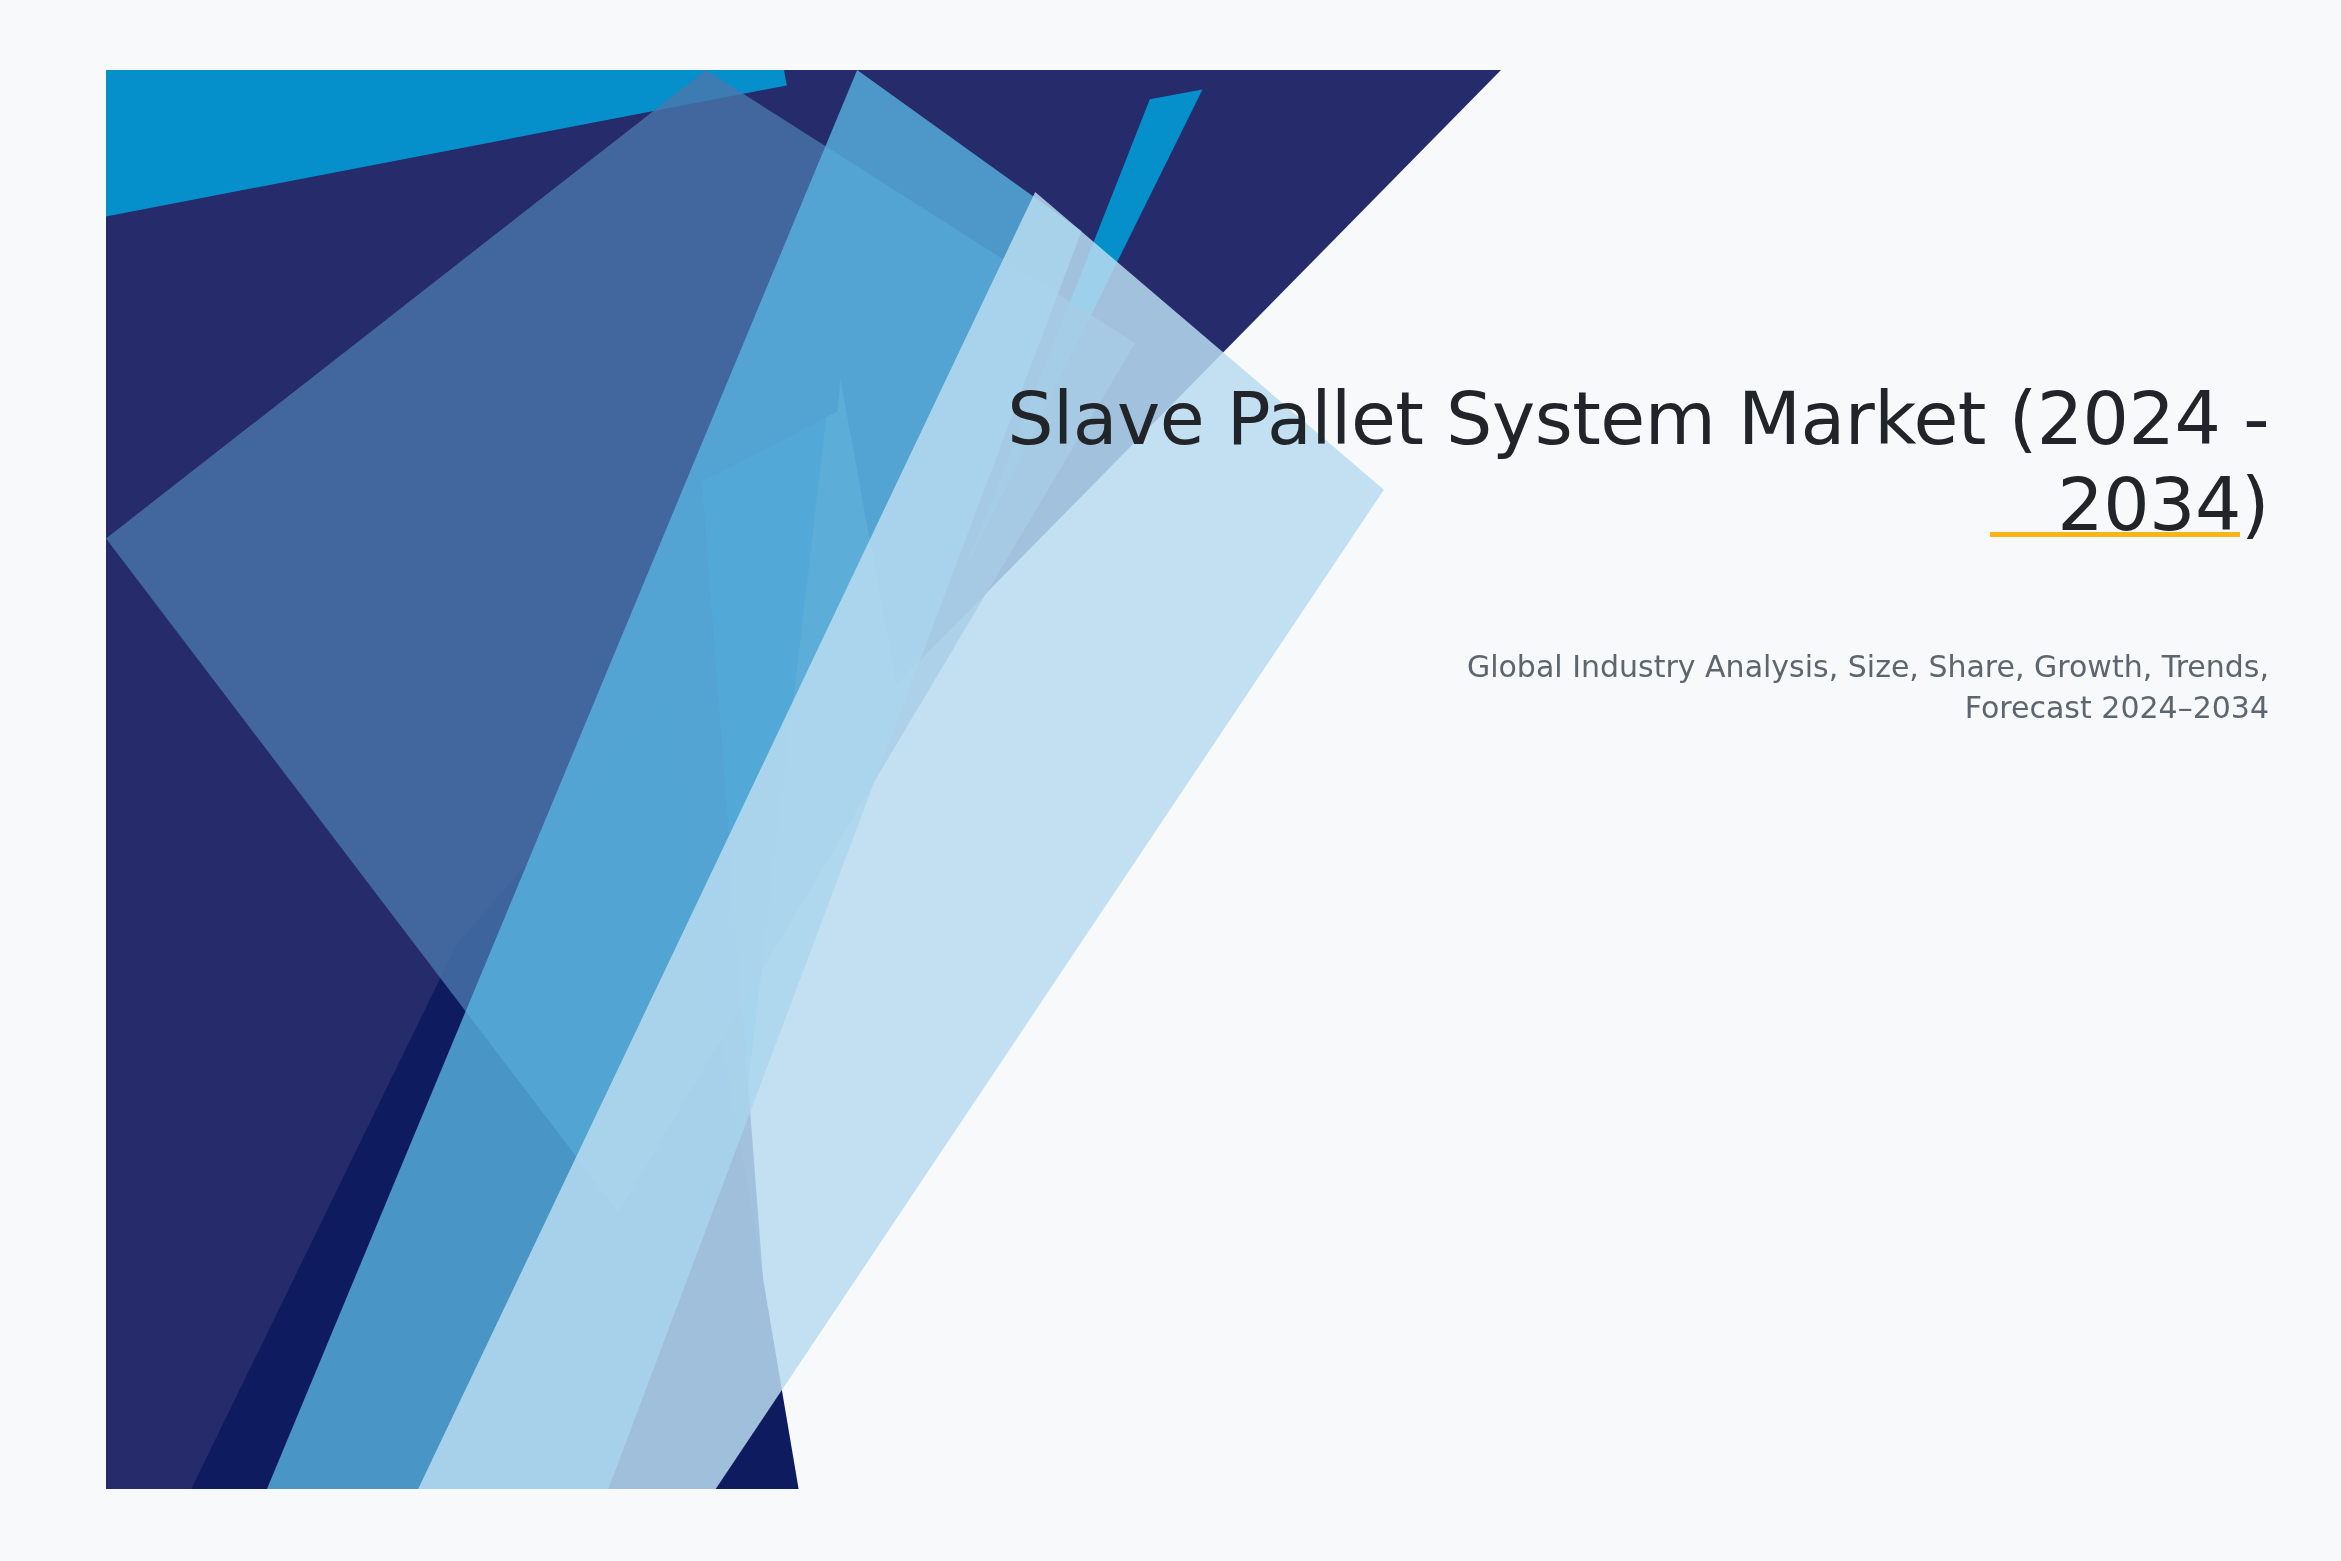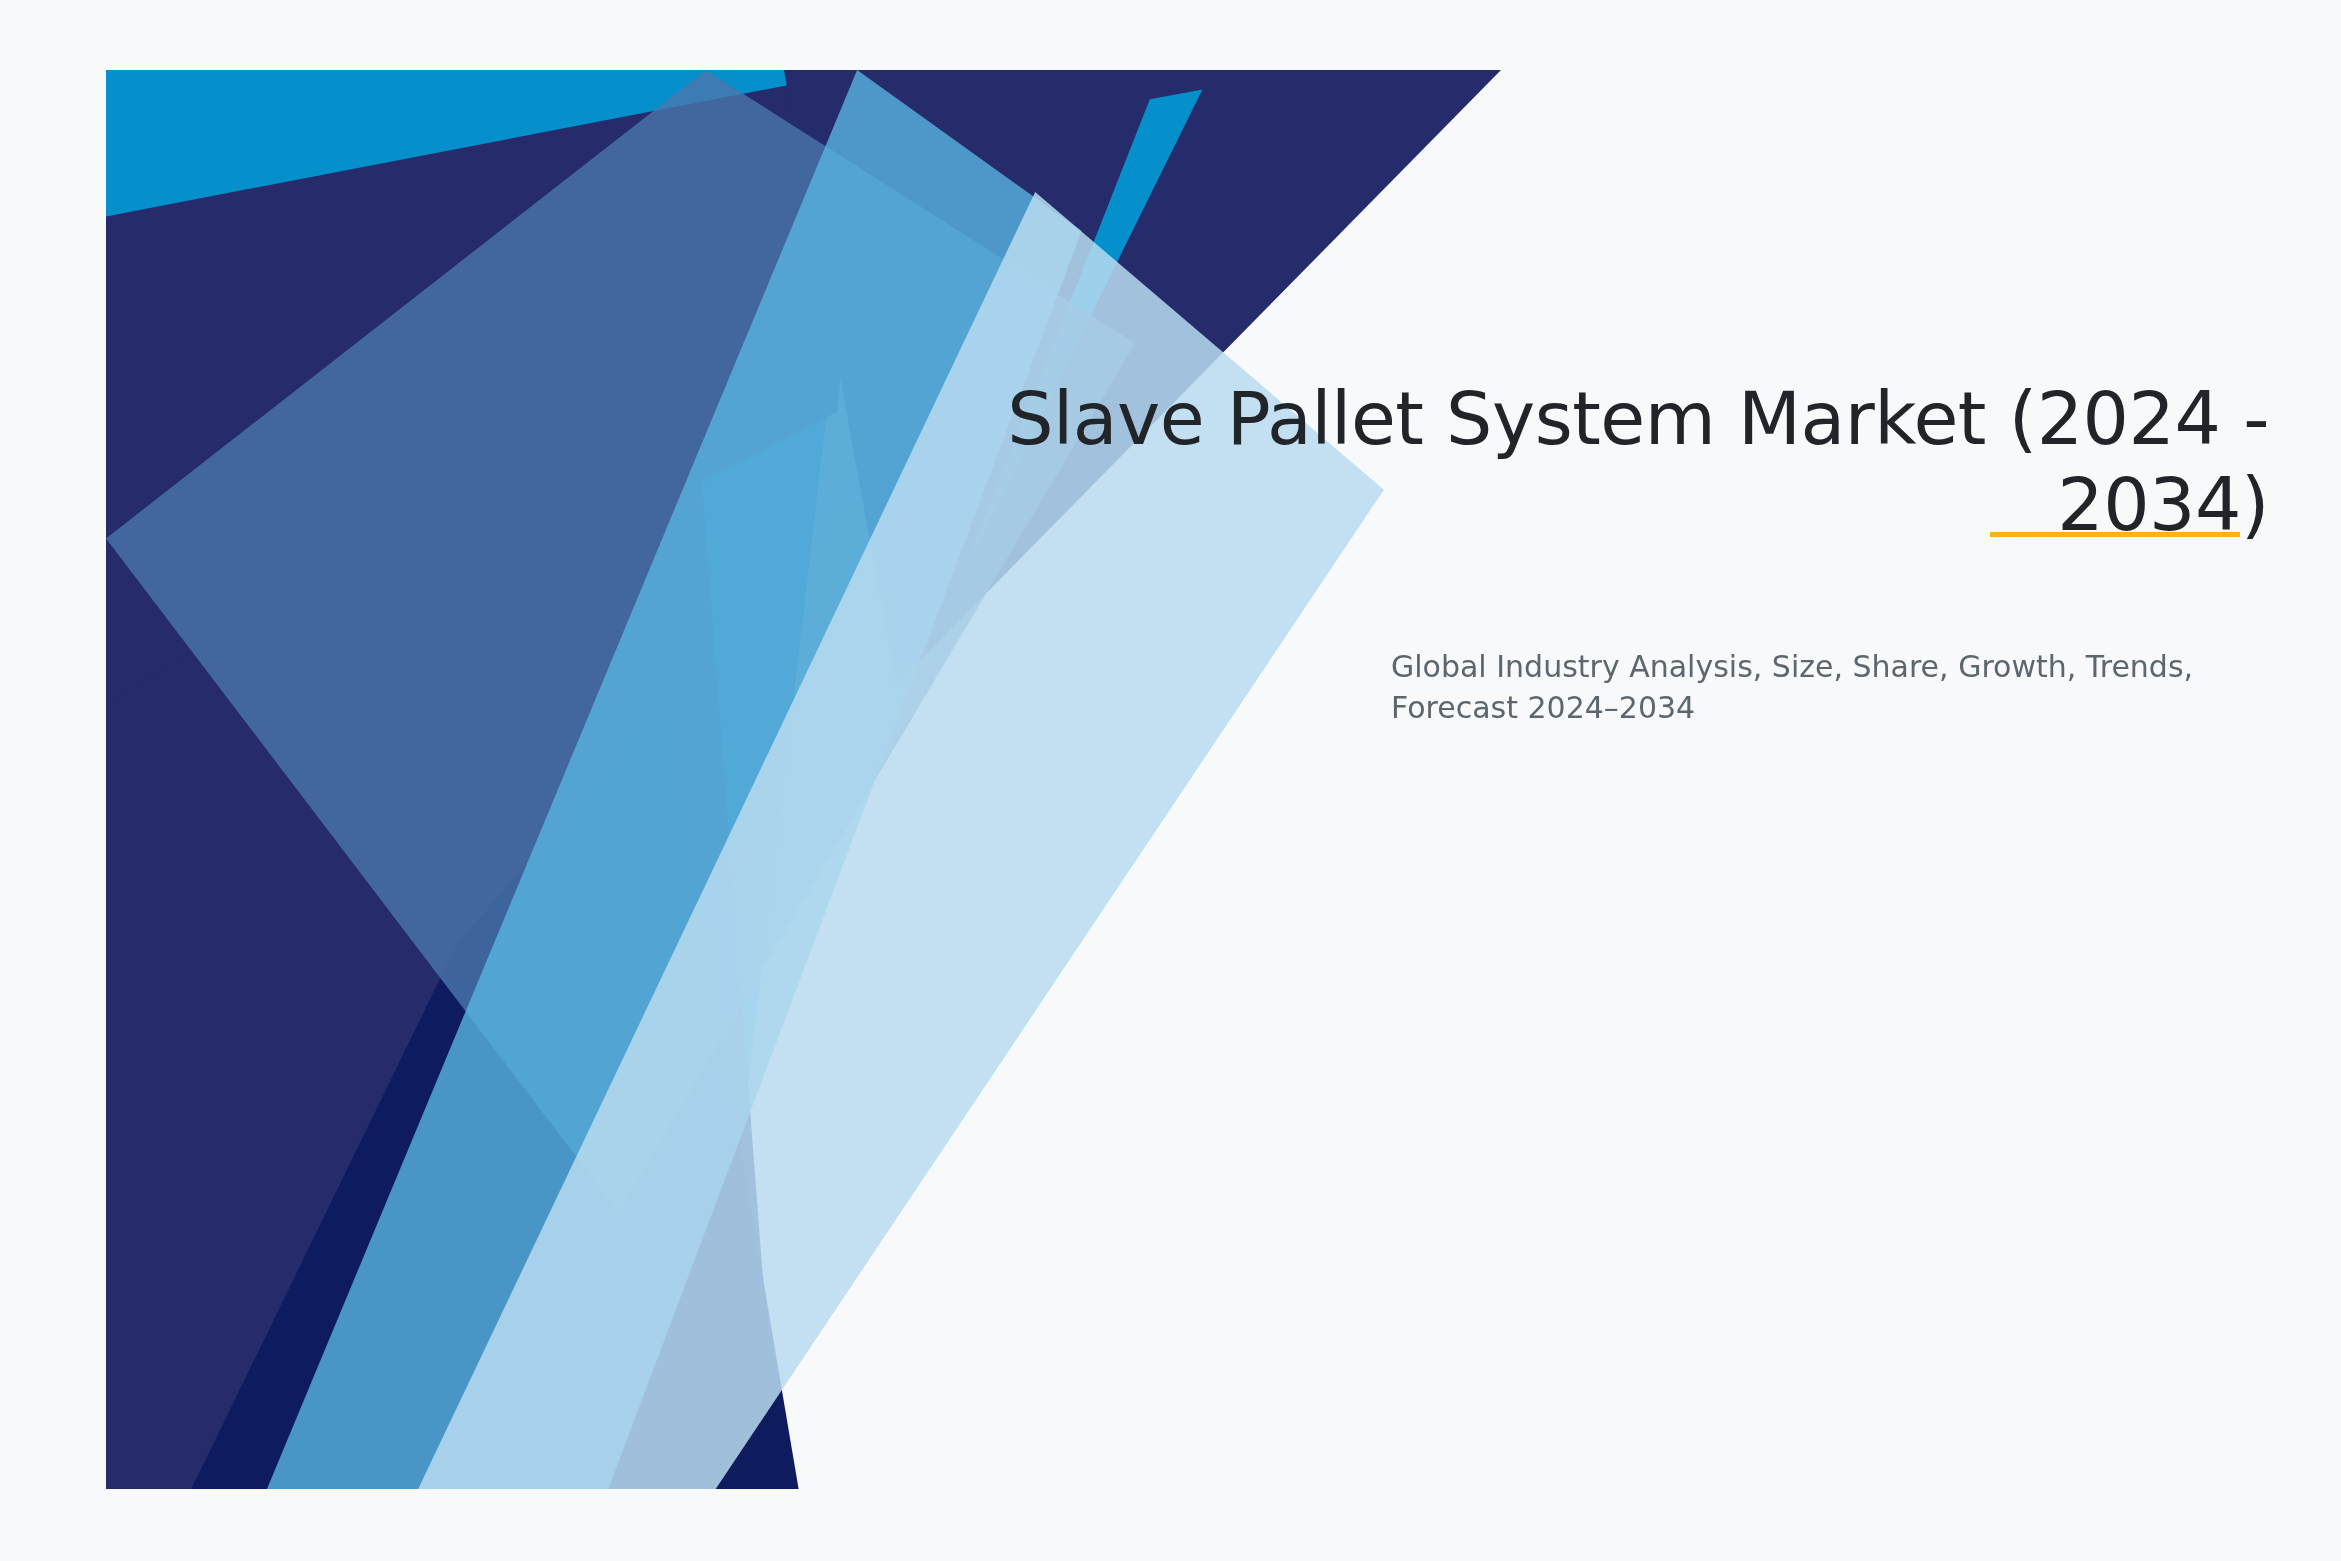--- a/index.html
+++ b/index.html
@@ -58,20 +58,21 @@
     height: 5.4px;
     background: #fbb415;
     z-index: 6;
   }
 
   .report-subtitle {
     position: absolute;
     left: 1391px;
     top: 646px;
     width: 878px;
+    text-align: right;
     font-size: 30px;
     line-height: 1.38;
     color: #5d666e;
     font-weight: 400;
     z-index: 5;
   }
 </style>
 </head>
 <body>
 

